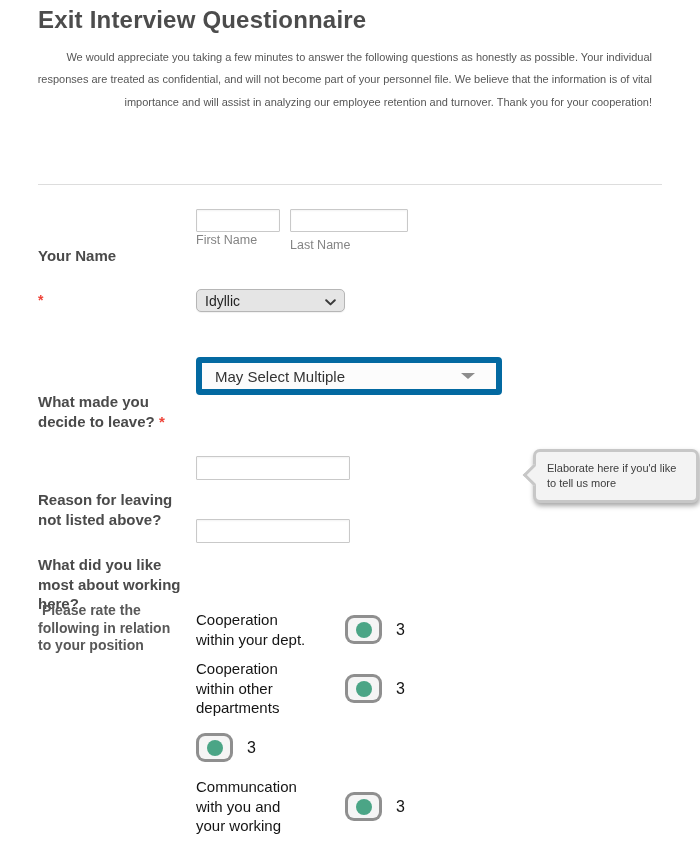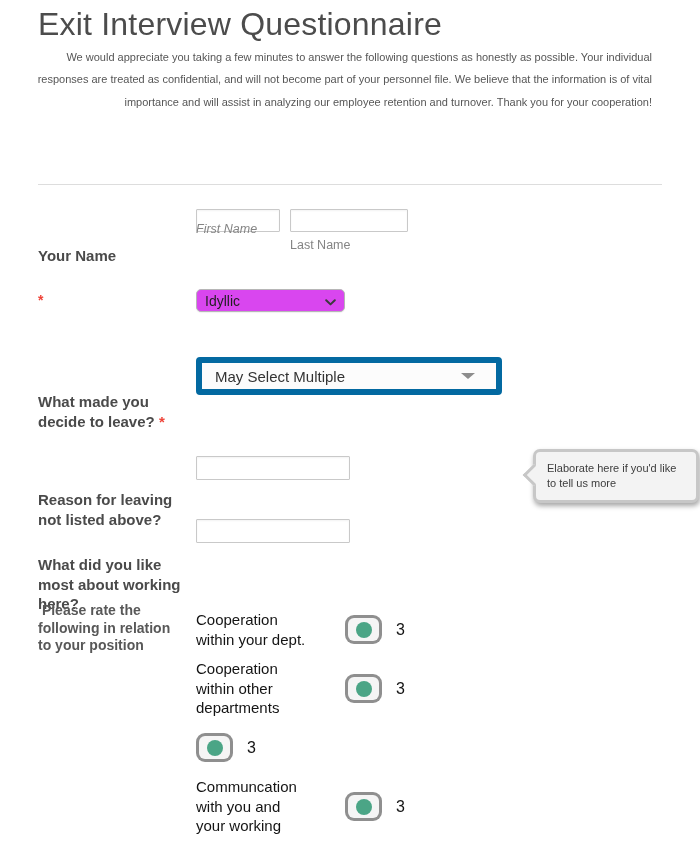--- a/index.html
+++ b/index.html
@@ -3,39 +3,39 @@
 <meta charset="utf-8">
 <style>
   html,body{margin:0;padding:0;background:#fff;}
   .page{
     position:relative;width:700px;height:842px;background:#fff;overflow:hidden;
     font-family:"Liberation Sans","DejaVu Sans",sans-serif;color:#333;
   }
   .abs{position:absolute;}
 
   
-  .title{left:38px;top:6px;font-size:32px;font-weight:normal;color:#4c4c4c;letter-spacing:.2px;text-align:right;}
+  .title{left:38px;top:6px;font-size:24px;font-weight:bold;color:#4c4c4c;letter-spacing:.2px;text-align:right;}
   .intro{left:26px;top:46px;width:626px;font-size:11px;line-height:22.4px;color:#565656;text-align:right;}
   .divider{left:38px;top:184px;width:624px;border-top:1px solid #ddd;height:0;}
 
   
   .row{position:absolute;left:0;width:700px;}
   .flabel{position:absolute;left:38px;font-size:15px;font-weight:bold;color:#4a4a4a;line-height:19.5px;margin-top:32px;}
   .req{color:var(--required-red,#ef4338);font-weight:bold;}
 
   .ti{
     position:absolute;box-sizing:border-box;height:23px;background:#fff;
     border:1px solid #c9c9c9;border-radius:1px;padding:2px 5px;font-size:13px;
     font-family:inherit;color:#333;box-shadow:inset 0 1px 2px rgba(0,0,0,0.05);outline:none;
   }
   .sub{position:absolute;font-size:12.5px;color:#848484;}
 
   
   .select{
-    position:absolute;box-sizing:border-box;width:149px;height:23px;background:#d946ef;
+    position:absolute;box-sizing:border-box;width:149px;height:23px;background:#e5e5e5;
     border:1px solid #b6b6b6;border-radius:5px;display:flex;align-items:center;
     padding:0 8px;font-size:14px;color:#1f1f1f;cursor:default;
     box-shadow:0 1px 1px rgba(0,0,0,0.06);
   }
   .select .sel-text{flex:1;font-weight:500;}
   .select svg{flex:none;}
 
   
   .dropdown{
     position:absolute;box-sizing:border-box;width:306px;height:38px;background:#fcfcfc;
@@ -82,21 +82,21 @@
 <div class="page">
 
   <div class="abs title">Exit Interview Questionnaire</div>
   <div class="abs intro">We would appreciate you taking a few minutes to answer the following questions as honestly as possible. Your individual responses are treated as confidential, and will not become part of your personnel file. We believe that the information is of vital importance and will assist in analyzing our employee retention and turnover. Thank you for your cooperation!</div>
   <div class="abs divider"></div>
 
   <div class="row" style="top:207px;">
     <div class="flabel" style="top:7px;">Your Name</div>
     <input type="text" class="ti" style="left: 196px; top: 2px; width: 84px;" value="">
     <input type="text" class="ti" style="left: 290px; top: 2px; width: 118px;" value="">
-    <div class="sub" style="left:196px;top:15px;font-style:italic;">First Name</div>
+    <div class="sub" style="left:196px;top:26px;">First Name</div>
     <div class="sub" style="left:290px;top:31px;">Last Name</div>
   </div>
 
   <div class="row" style="top:288px;">
     <div class="abs req" style="left:38px;top:4px;font-size:14px;">*</div>
     <div class="select" style="left:196px;top:1px;">
       <span class="sel-text">Idyllic</span>
       <span>
         <svg width="11" height="7" viewBox="0 0 11 7">
             <path d="M1.2 1.2 L5.5 5.4 L9.8 1.2" fill="none" stroke="#3a3a3a" stroke-width="2" stroke-linecap="round" stroke-linejoin="round"></path>

